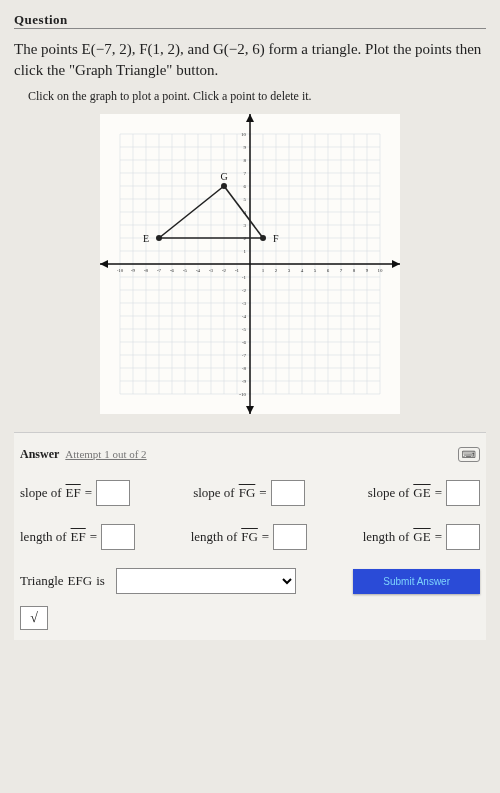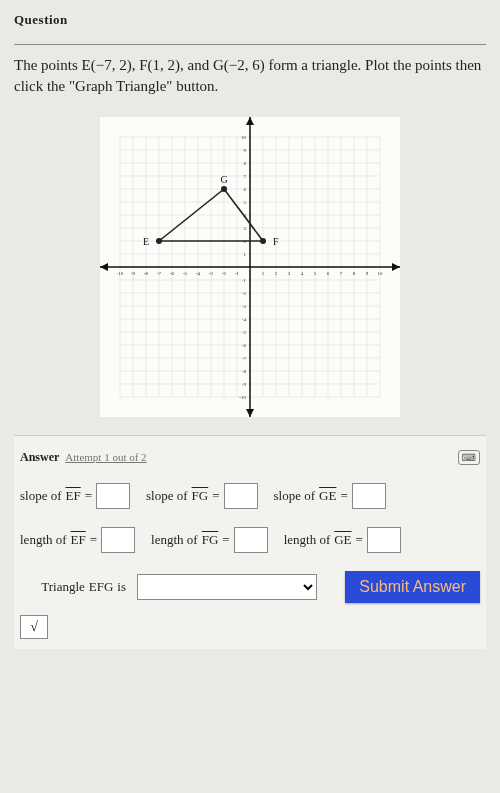--- a/index.html
+++ b/index.html
@@ -4,54 +4,55 @@
 <style>
   * { box-sizing: border-box; margin: 0; padding: 0; }
   body {
     font-family: Georgia, 'Times New Roman', serif;
     background: #ebe9e4;
     width: 500px;
     color: #222;
     font-size: 14px;
   }
   .page { padding: 12px 14px; }
-  .header-row { display:flex; justify-content:space-between; align-items:center; border-bottom:1px solid #888; padding-bottom:16px; margin-bottom:10px;}
+  .header-row { display:flex; justify-content:space-between; align-items:center; border-bottom:1px solid #888; padding-bottom:0; margin-bottom:10px;}
   .qword { font-weight:bold; font-size:13px; letter-spacing:0.5px;}
-  .prompt { font-size:15px; line-height:1.4; margin-bottom:20px; }
+  .prompt { font-size:15px; line-height:1.4; margin-bottom:8px; }
   .instr { font-size:12px; margin: 6px 0 10px 14px; }
   .graph-wrap { display:flex; justify-content:center; margin-bottom:18px;}
   svg.graph { background:#fdfcf9; }
   .subprompt { font-size:15px; line-height:1.4; margin: 6px 0 18px 0;}
   .answer-area { background:#f3f2ee; border-top:1px solid #ccc; padding:14px 6px 10px 6px; }
   .ans-head { font-size:12px; margin-bottom:18px;}
   .ans-head b{ font-weight:bold;text-align:center;}
   .ans-head span.att{ color:#777; font-size:11px;text-decoration:underline;}
   .kbd-icon { float:right; border:1px solid #888; border-radius:3px; font-size:10px; padding:1px 3px; color:#555; font-family:sans-serif;}
-  .row { display:flex; align-items:center; margin-bottom:18px; gap:16px;}
+  .row { display:flex; justify-content:space-between; align-items:center; margin-bottom:18px; gap:16px;}
   .field { display:flex; align-items:center; gap:4px; font-size:13px; white-space:nowrap;}
   .field .over { text-decoration: overline; }
   input.box { width:34px; height:26px; border:1px solid #888; background:#fff; font-size:13px; text-align:center;}
-  .tri-row { display:flex; justify-content:flex-end; align-items:center; margin-bottom:12px;gap:28px;}
+  .tri-row { display:flex; justify-content:space-between; align-items:center; margin-bottom:12px;}
   select.sel { width:180px; height:26px; border:1px solid #888; background:#fff; font-size:12px; padding:0 4px;}
-  button.submit { background:#2a4bd7; color:#fdba74; border:none; padding:7px 14px; font-size:16px; font-family:sans-serif; cursor:pointer; box-shadow:0 1px 2px rgba(0,0,0,0.3);}
+  button.submit { background:#2a4bd7; color:#7dd3fc; border:none; padding:7px 30px; font-size:10px; font-family:sans-serif; cursor:pointer; box-shadow:0 1px 2px rgba(0,0,0,0.3);}
   .extra { margin-top:6px;}
   .sqrt-btn { width:28px; height:24px; border:1px solid #888; background:#fff; display:flex; align-items:center; justify-content:center; font-size:14px; cursor:pointer;}
 </style>
 </head>
 <body>
 
 <div class="page">
   <div class="header-row">
     <div class="qword">Question</div>
   </div>
 
   <p class="prompt">
     <span>The points </span><span>E</span><span>(−7, 2)</span><span>, </span><span>F</span><span>(1, 2)</span><span>, and </span><span>G</span><span>(−2, 6)</span><span> form a triangle. Plot the points then click the "Graph Triangle" button.</span>
   </p>
 
+  <p class="instr">Click on the graph to plot a point. Click a point to delete it.</p>
 
   <div class="graph-wrap">
     <svg class="graph" width="300" height="300" viewBox="0 0 300 300" id="graph-svg">
         <line x1="20" y1="280" x2="20" y2="20" stroke="#d9dde2" stroke-width="0.6"></line>
         <line x1="20" y1="280" x2="280" y2="280" stroke="#d9dde2" stroke-width="0.6"></line>
         <line x1="33" y1="280" x2="33" y2="20" stroke="#d9dde2" stroke-width="0.6"></line>
         <line x1="20" y1="267" x2="280" y2="267" stroke="#d9dde2" stroke-width="0.6"></line>
         <line x1="46" y1="280" x2="46" y2="20" stroke="#d9dde2" stroke-width="0.6"></line>
         <line x1="20" y1="254" x2="280" y2="254" stroke="#d9dde2" stroke-width="0.6"></line>
         <line x1="59" y1="280" x2="59" y2="20" stroke="#d9dde2" stroke-width="0.6"></line>

